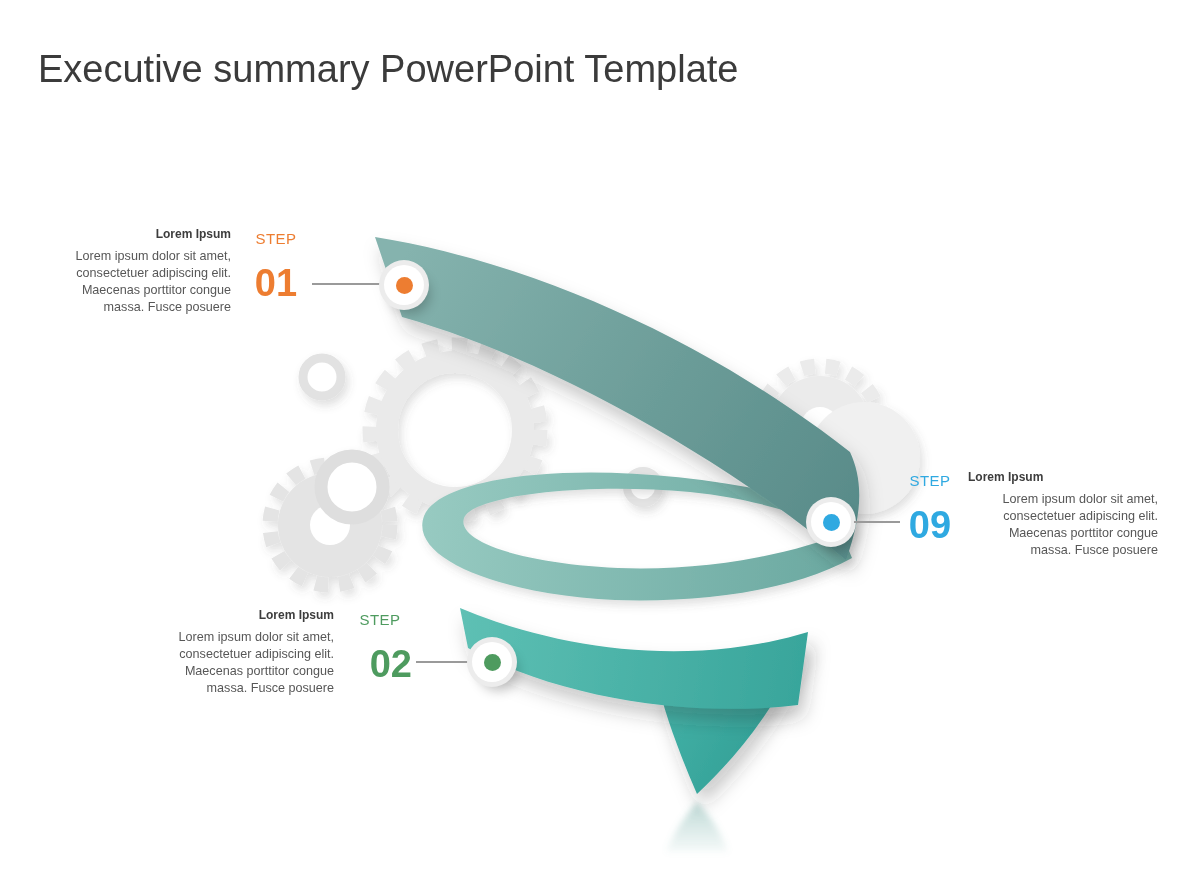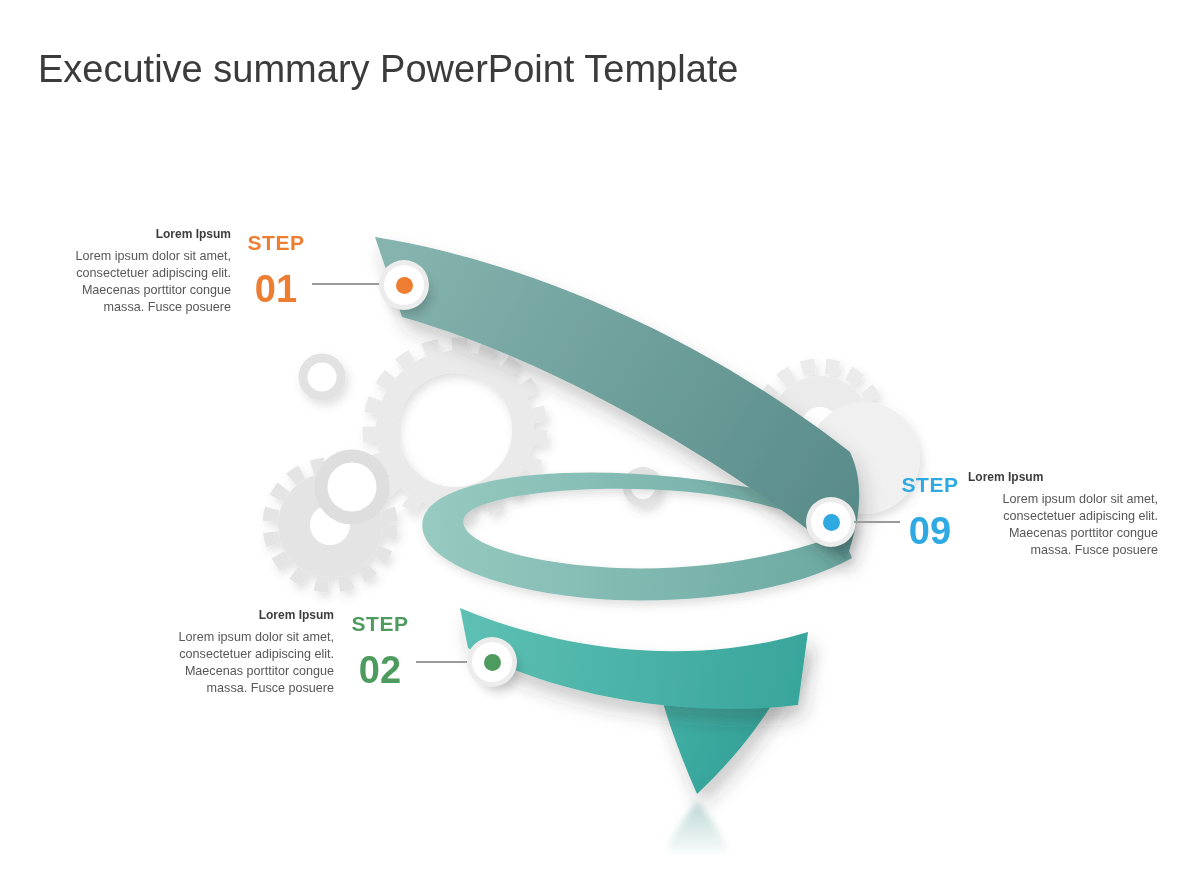--- a/index.html
+++ b/index.html
@@ -11,21 +11,21 @@
     position:absolute;left:38px;top:48px;margin:0;
     font-size:38px;font-weight:400;color:#3b3b3b;letter-spacing:0;
   }
   #diagram-svg{position:absolute;left:0;top:0;pointer-events:none;}
   .textblock{position:absolute;}
   .textblock .heading{font-size:12px;font-weight:bold;color:#3d3d3d;margin-bottom:7px;}
   .textblock .body{font-size:12.6px;color:#575757;line-height:1.34;text-align:right;}
   .align-right{text-align:right;}
   .align-left{text-align:left;}
   .steptag{position:absolute;text-align:center;}
-  .steptag .word{font-size:21px;font-weight:bold;letter-spacing:0.5px;line-height:1.1;}
+  .steptag .word{font-size:15px;font-weight:normal;letter-spacing:0.5px;line-height:1.1;}
   .steptag .num{font-size:38px;font-weight:bold;line-height:1;margin-top:16px;}
   .connector{position:absolute;height:2px;background:#9a9a9a;}
   .marker{
     position:absolute;width:40px;height:40px;border-radius:50%;background:#ffffff;
     box-shadow:0 0 0 5px #ececec, 6px 9px 12px rgba(0,0,0,0.22);
     display:flex;align-items:center;justify-content:center;
   }
   .marker .dot{width:17px;height:17px;border-radius:50%;}
   
   #steptag-1{left:244px;top:231px;width:64px;}
@@ -137,21 +137,21 @@
     <div class="heading">Lorem Ipsum</div>
     <div class="body">
       <div>Lorem ipsum dolor sit amet,</div>
       <div>consectetuer adipiscing elit.</div>
       <div>Maecenas porttitor congue</div>
       <div>massa. Fusce posuere</div>
     </div>
   </div>
   <div id="steptag-2" class="steptag">
     <div class="word" style="color: rgb(78, 155, 95);">STEP</div>
-    <div class="num" style="color: rgb(78, 155, 95);">02</div>
+    <div class="num" style="color: rgb(78, 155, 95); text-align: right;">02</div>
   </div>
   <div id="connector-2" class="connector"></div>
   <div id="marker-2" class="marker">
     <div class="dot" style="background-color: rgb(78, 155, 95);"></div>
   </div>
 
   <div id="marker-3" class="marker">
     <div class="dot" style="background-color: rgb(47, 169, 225);"></div>
   </div>
   <div id="connector-3" class="connector"></div>

